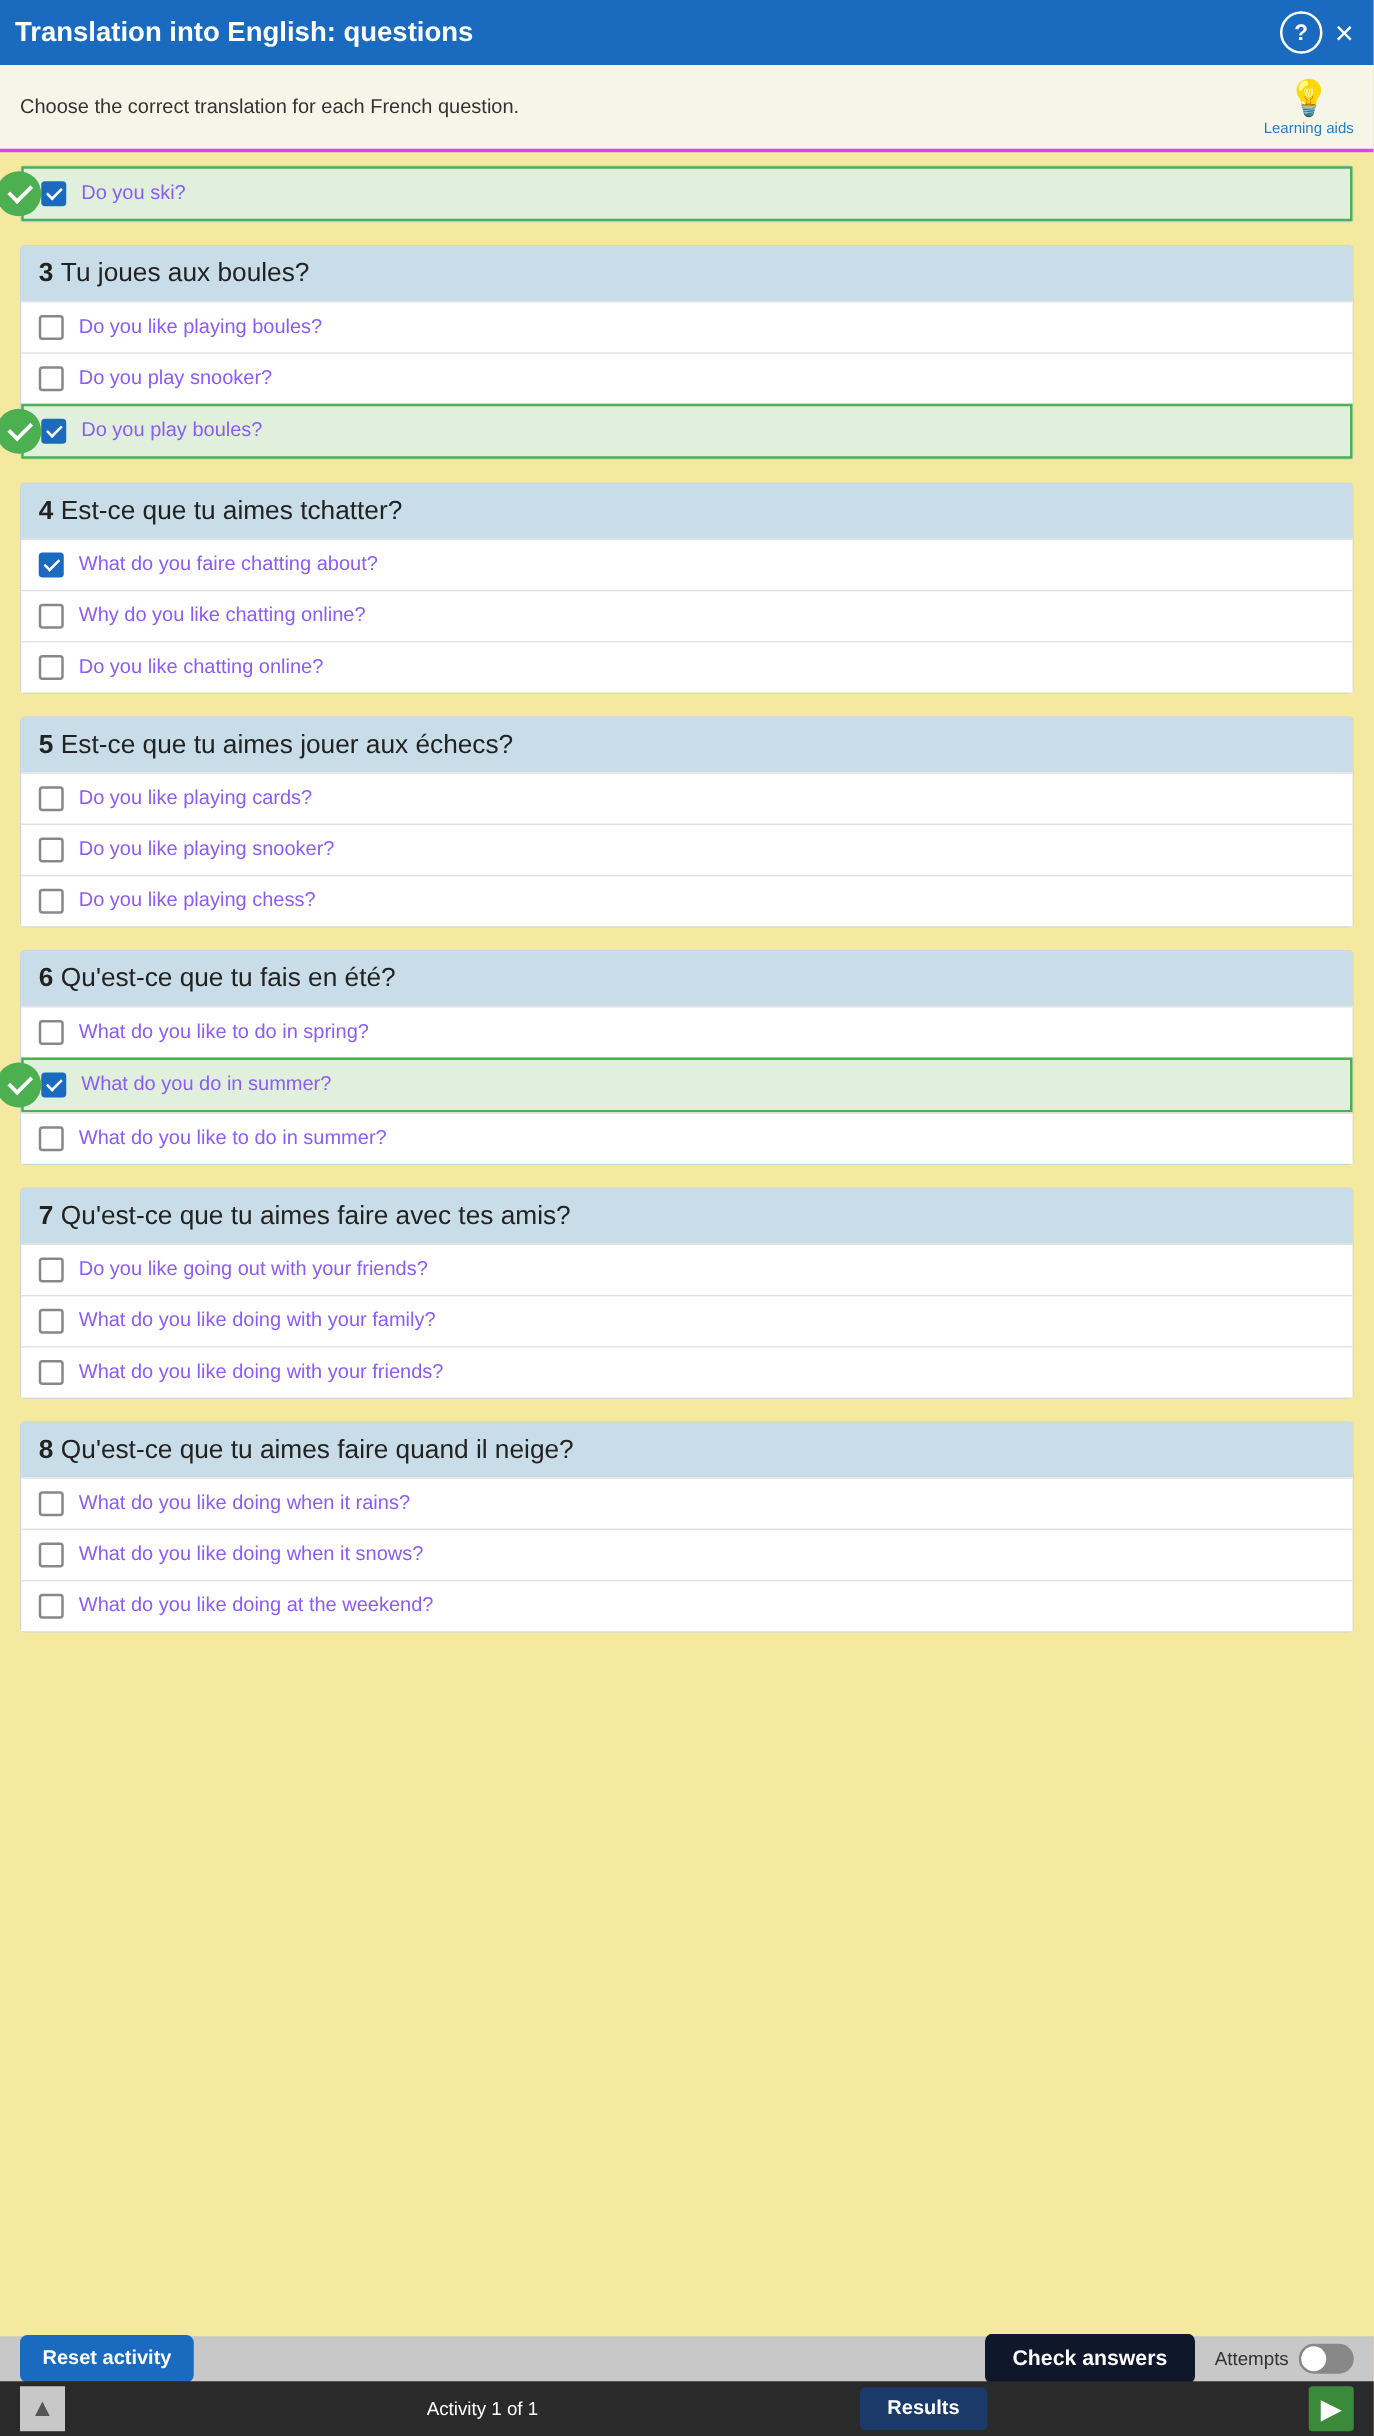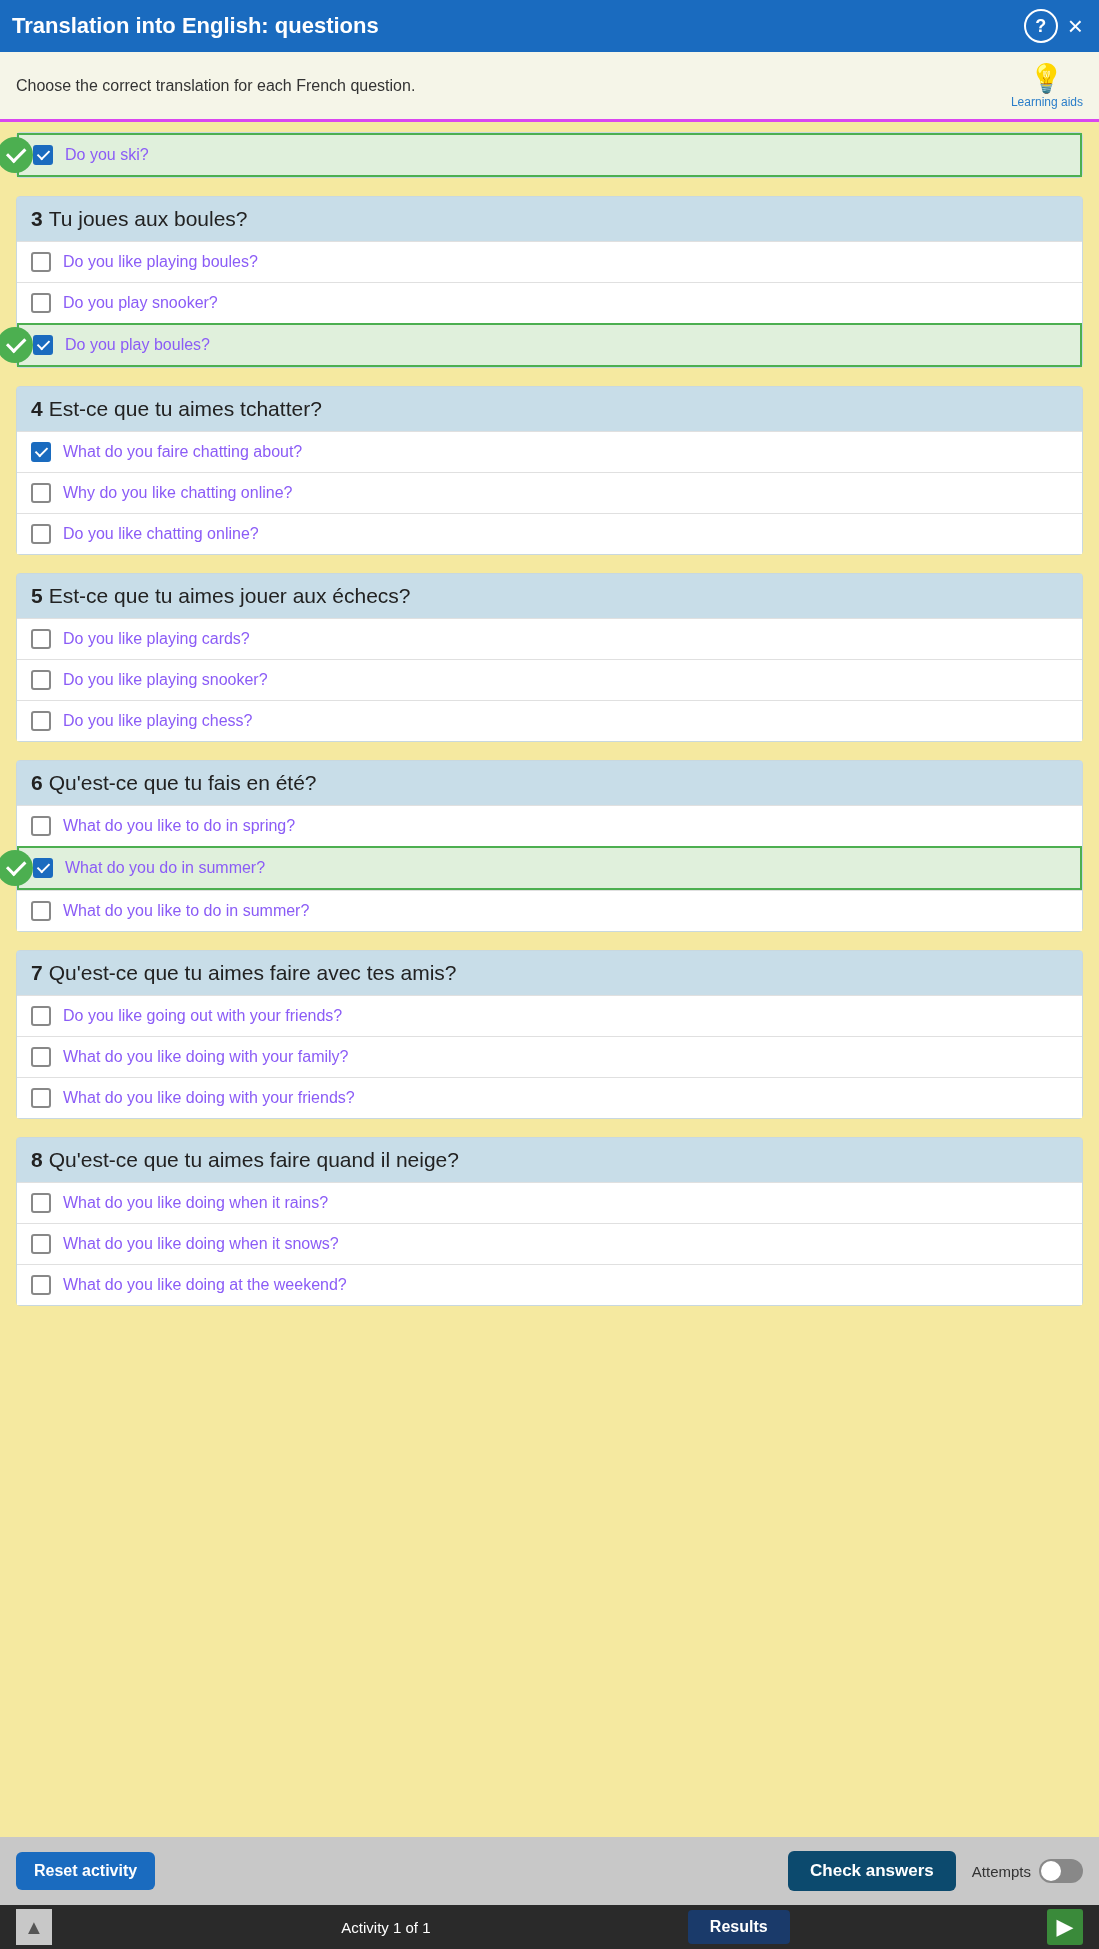--- a/index.html
+++ b/index.html
@@ -173,21 +173,21 @@
     .footer {
       position: fixed;
       bottom: 0;
       left: 0;
       width: 1099px;
       display: flex;
       flex-direction: column;
     }
     .footer-main {
       background: #c8c8c8;
-      height: 68px;
+      height: 36px;
       display: flex;
       align-items: center;
       justify-content: space-between;
       padding: 0 16px;
     }
     .reset-btn {
       background: #1a6bbf;
       color: white;
       border: none;
       border-radius: 6px;
@@ -195,21 +195,21 @@
       font-size: 16px;
       cursor: pointer;
       font-weight: bold;
     }
     .footer-right {
       display: flex;
       align-items: center;
       gap: 16px;
     }
     .check-answers-btn {
-      background: #0c4a6e;
+      background: #0f172a;
       color: white;
       border: none;
       border-radius: 6px;
       padding: 10px 22px;
       font-size: 17px;
       cursor: pointer;
       font-weight: bold;
     }
     .attempts-area {
       display: flex;

